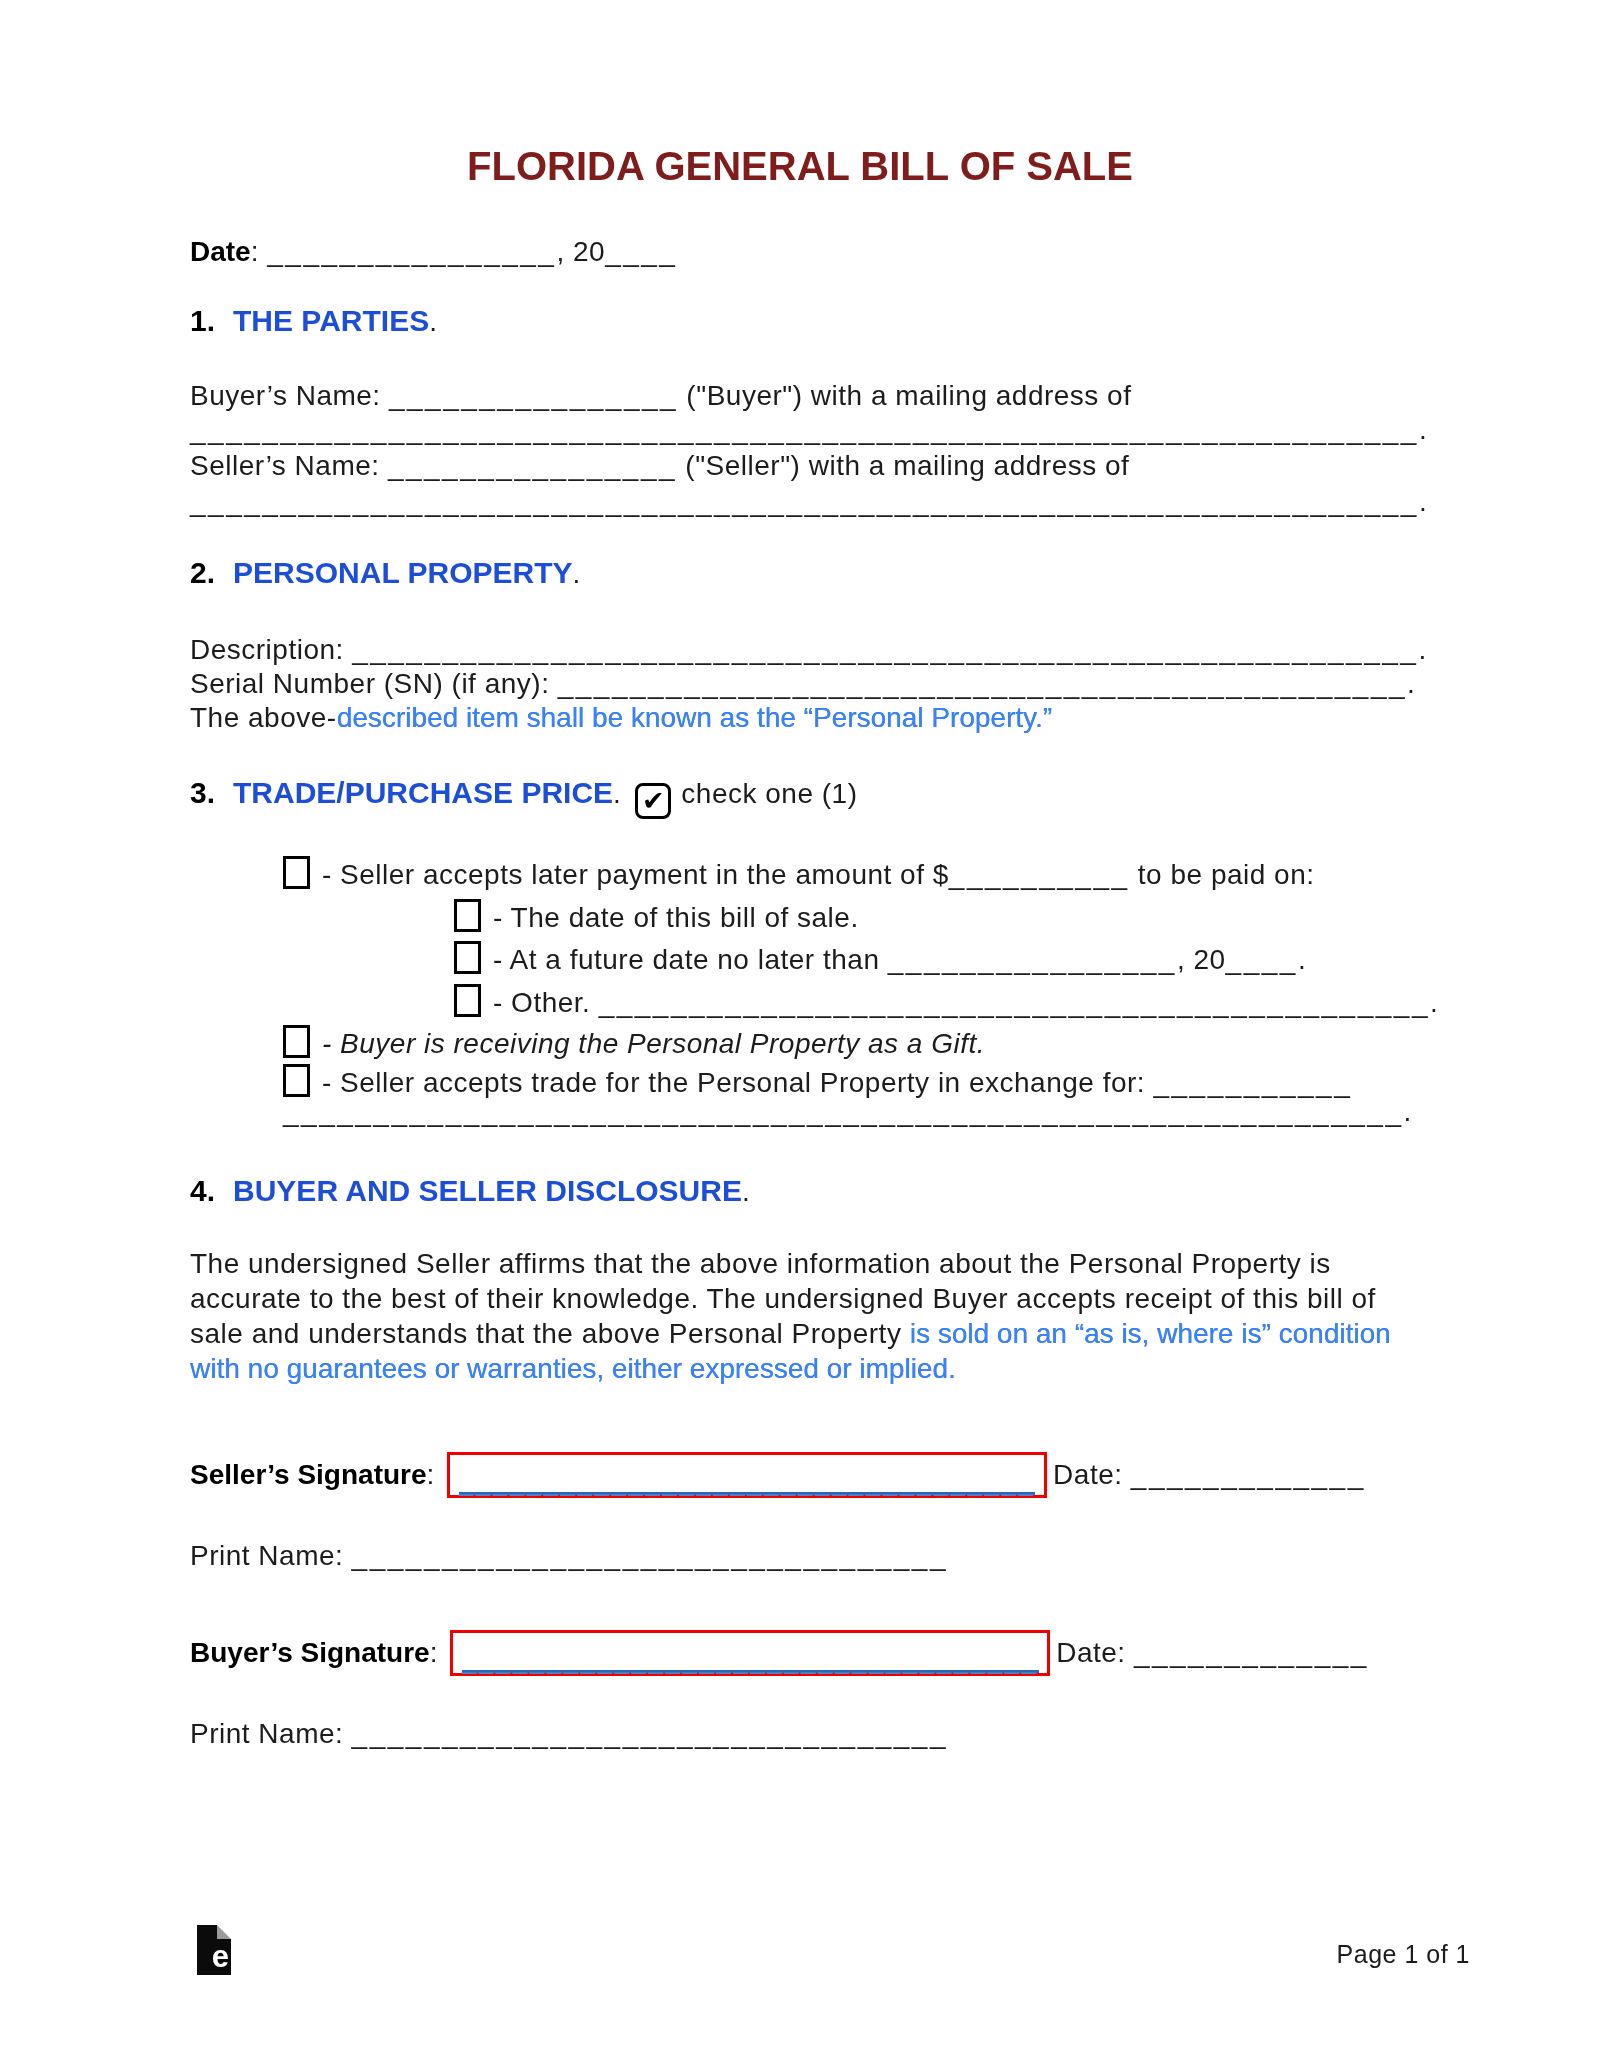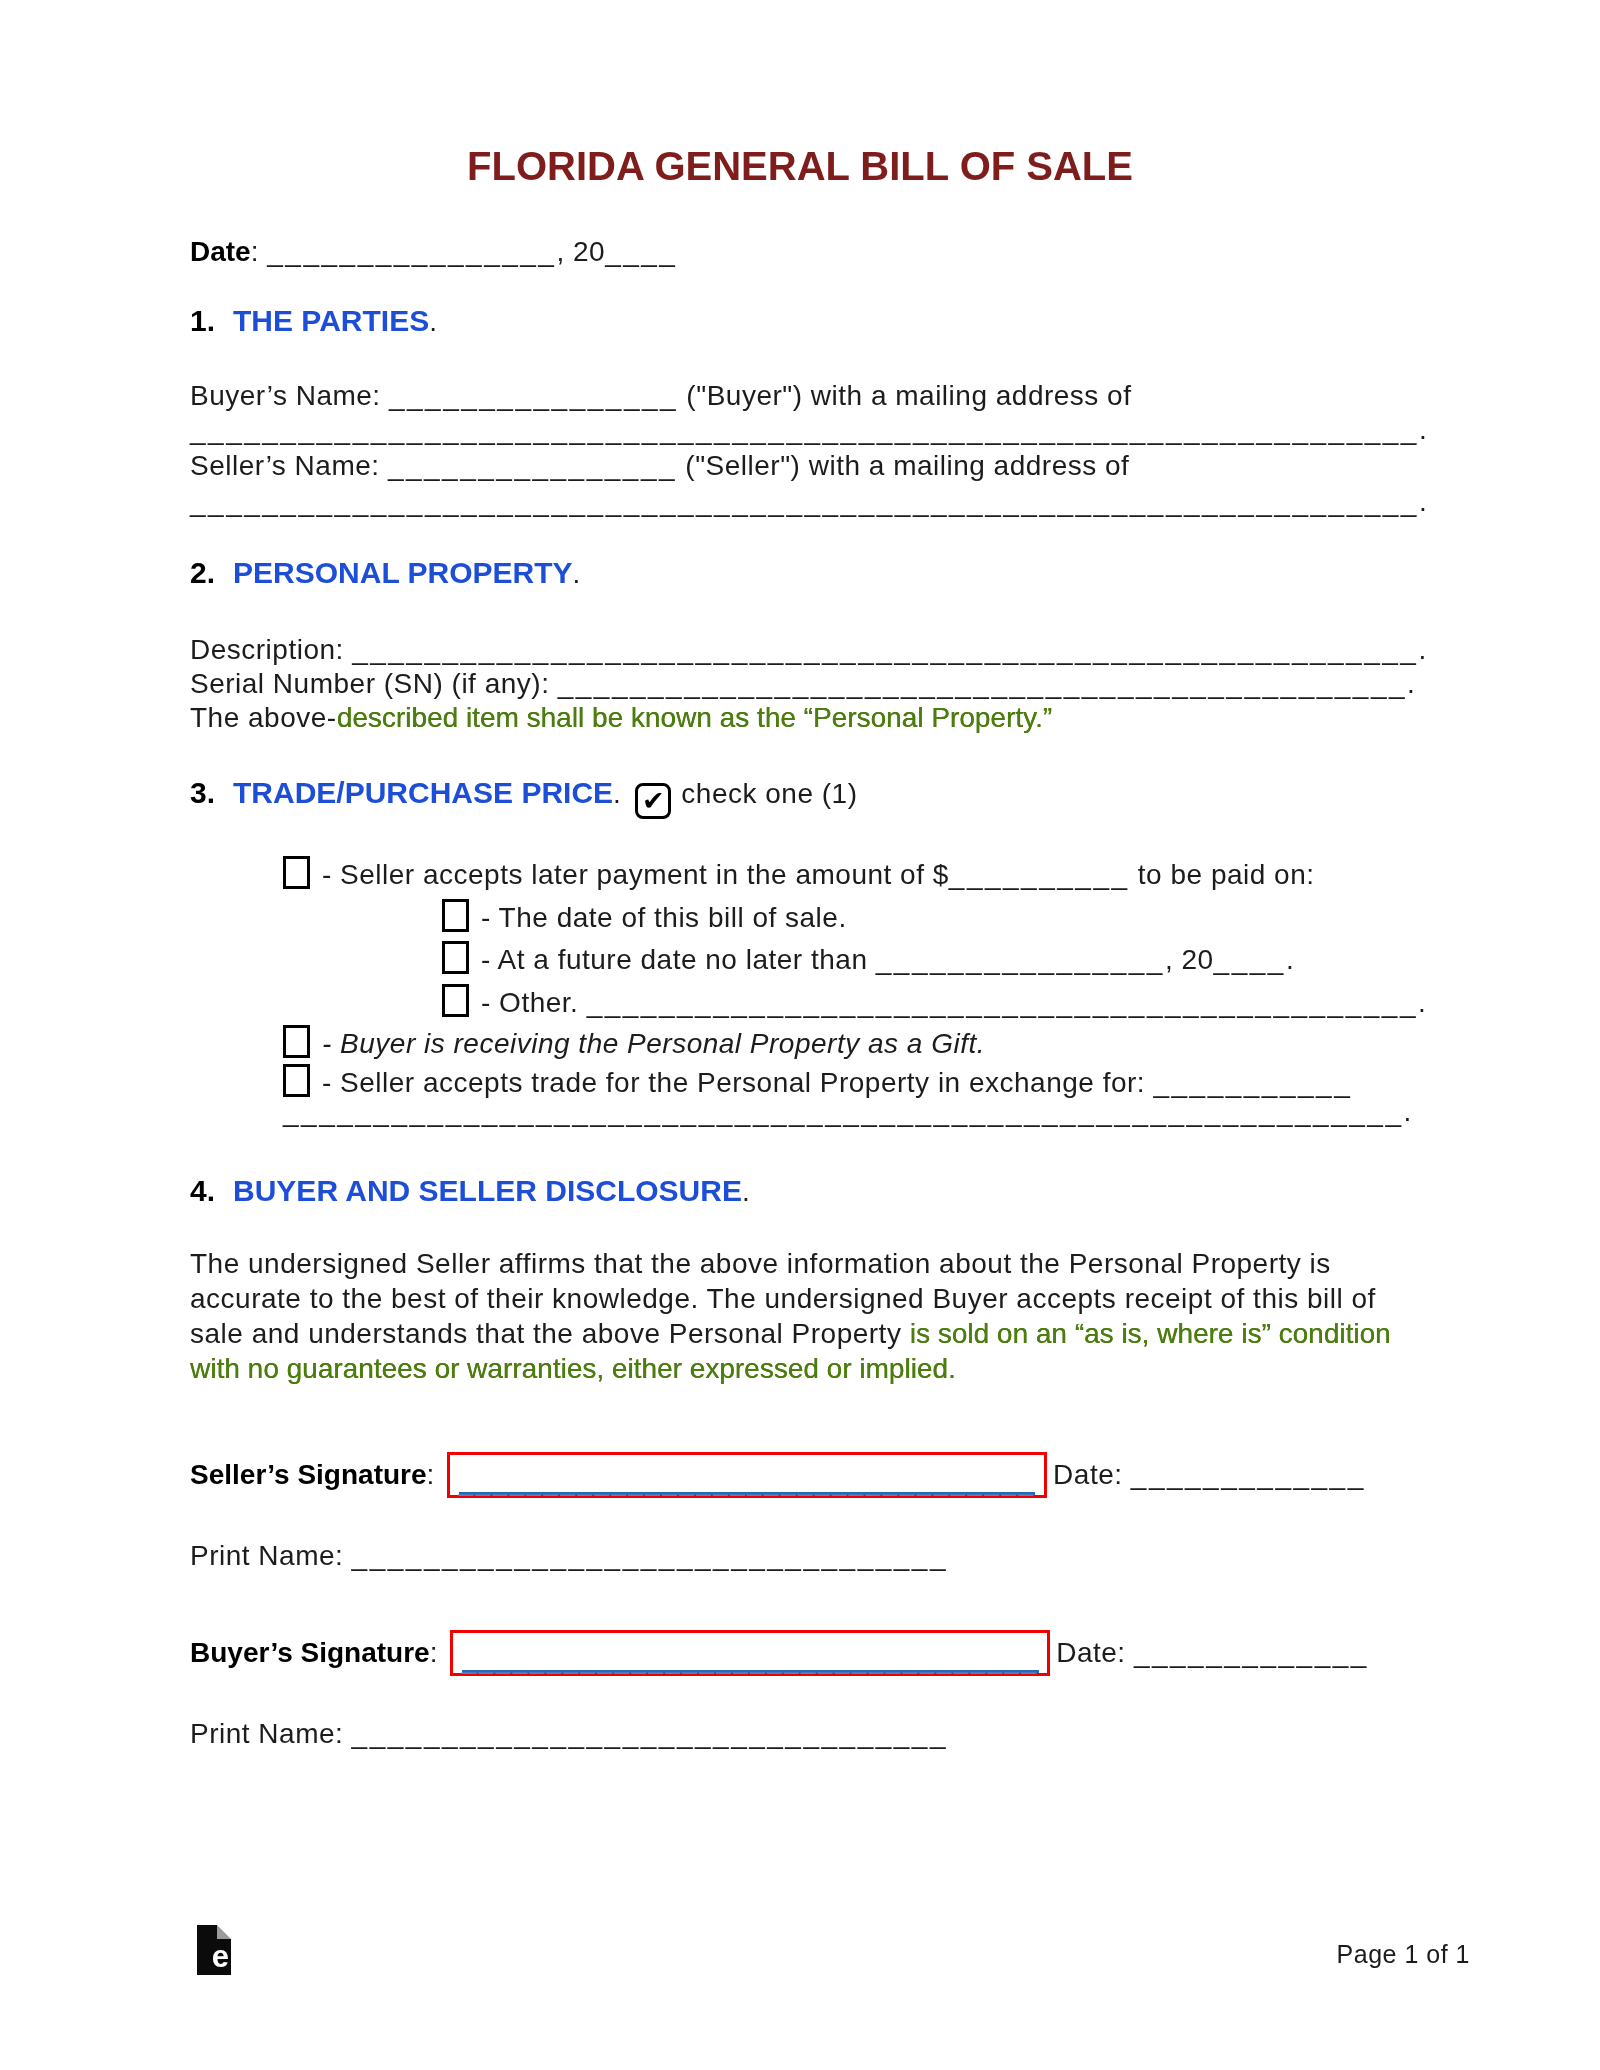--- a/index.html
+++ b/index.html
@@ -2,28 +2,28 @@
 <html><head>
 <meta charset="utf-8">
 <style>
   html,body{margin:0;padding:0;background:#ffffff;}
   .doc{position:relative;width:1600px;height:2070px;background:#fff;overflow:hidden;
        font-family:"Liberation Sans","DejaVu Sans",sans-serif;color:#111;}
   .title{position:absolute;top:144px;left:0;width:1600px;text-align:center;
          font-size:40px;font-weight:bold;color:#7f1d1d;letter-spacing:0px;}
   .row{position:absolute;left:190px;white-space:pre;font-size:28px;}
   .t{color:#1c1c1c;letter-spacing:0.5px;}
-  .ar{color:#4d7c0f;letter-spacing:0px;text-shadow:0.3px 0 0 currentColor;}
+  .ar{color:#3b82f6;letter-spacing:0px;text-shadow:0.3px 0 0 currentColor;}
   .b{font-weight:bold;color:#000;letter-spacing:0px;}
   .hrow{position:absolute;left:190px;white-space:pre;font-size:30px;}
   .hnum{font-weight:bold;color:#000;}
   .htitle{font-weight:bold;color:#1d4ed8;margin-left:18px;}
   .blank{letter-spacing:2.5px;}
   .ind1{left:283px;}
-  .ind2{left:418px;padding-left:24px;}
+  .ind2{left:430px;padding-left:24px;}
   .cb{display:inline-block;width:21px;height:27px;border:3px solid #000;
       vertical-align:-5px;margin-right:12px;background:#fff;}
   .checkicon{display:inline-block;width:30px;height:30px;border:3px solid #000;
       border-radius:8px;vertical-align:-7px;margin:0 10px 0 14px;text-align:center;
       line-height:30px;font-size:27px;font-weight:bold;color:#000;
       font-family:"DejaVu Sans",sans-serif;}
   .checknote{font-size:28px;}
   .para{position:absolute;left:190px;width:1237px;font-size:28px;line-height:35px;white-space:normal;}
   .sigrow{position:absolute;left:190px;display:flex;align-items:center;white-space:pre;font-size:28px;}
   .siglabel{font-size:28px;}

